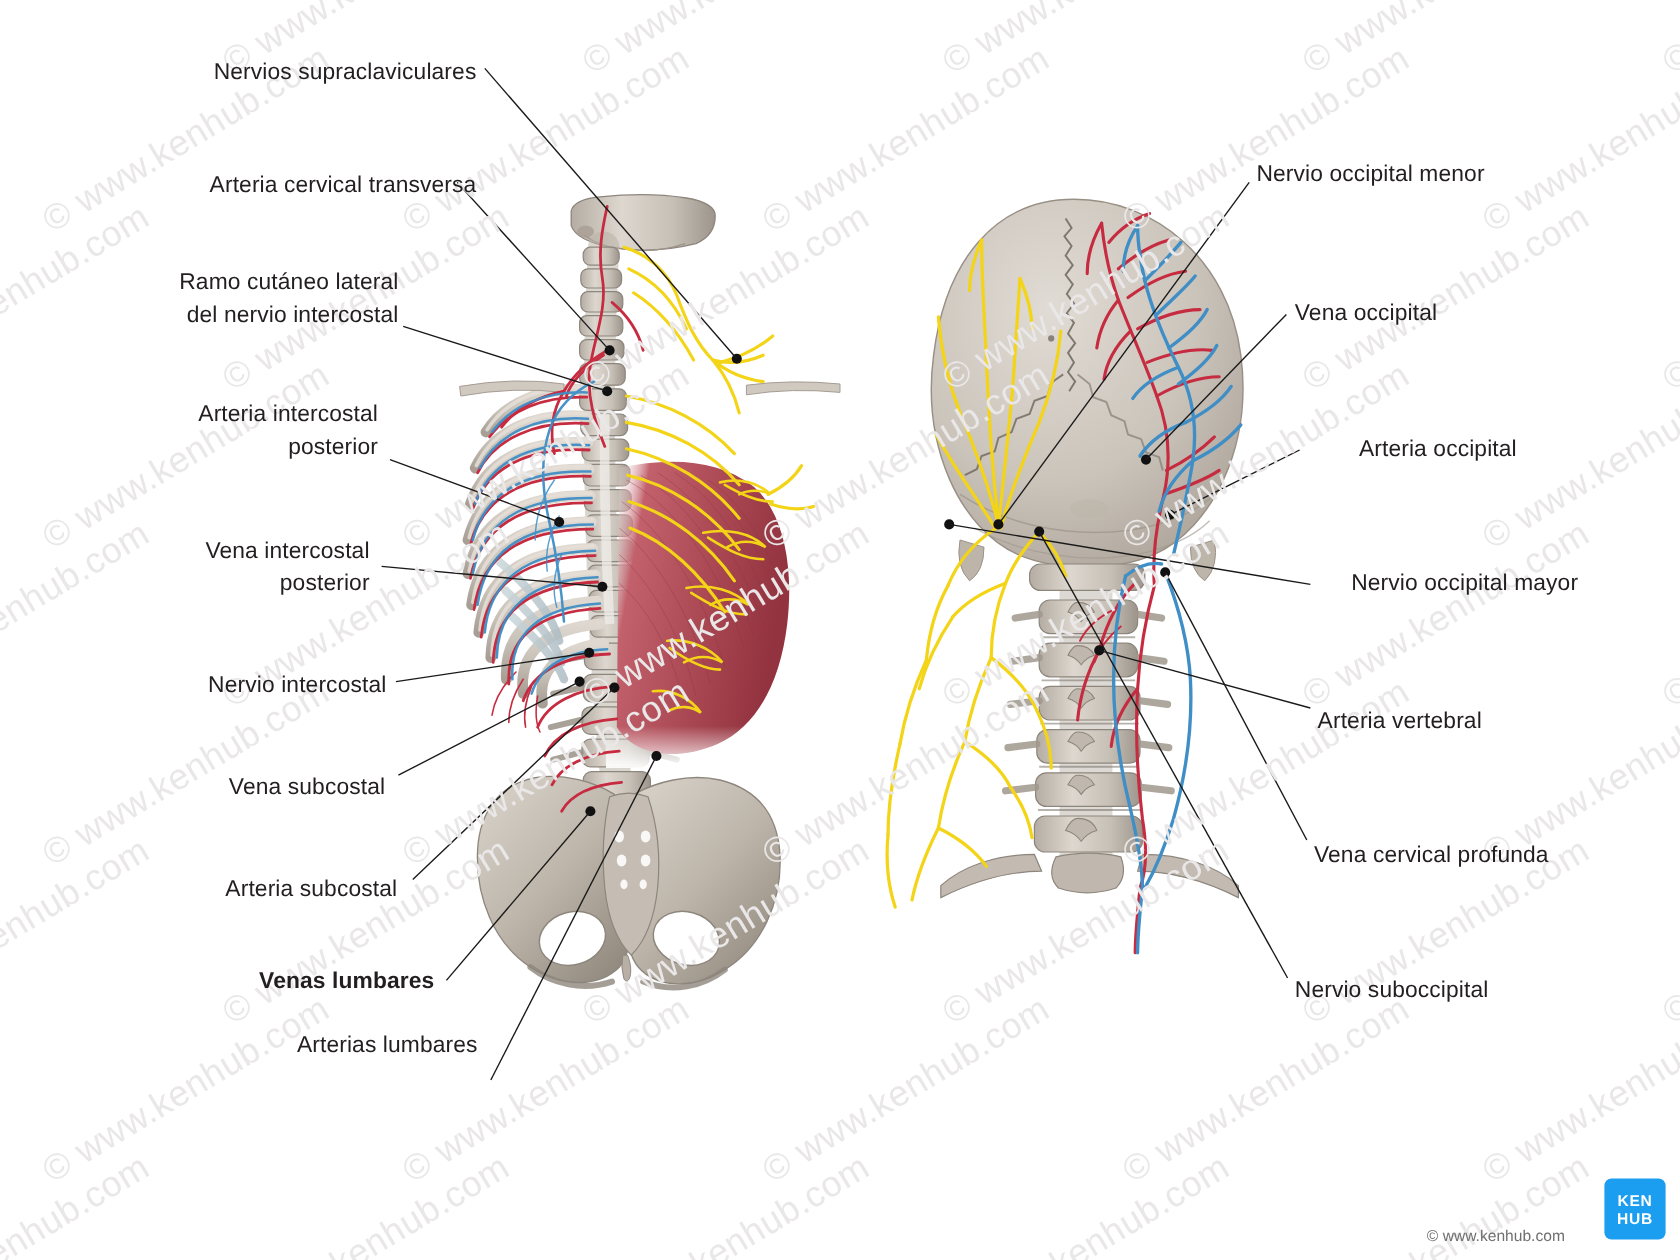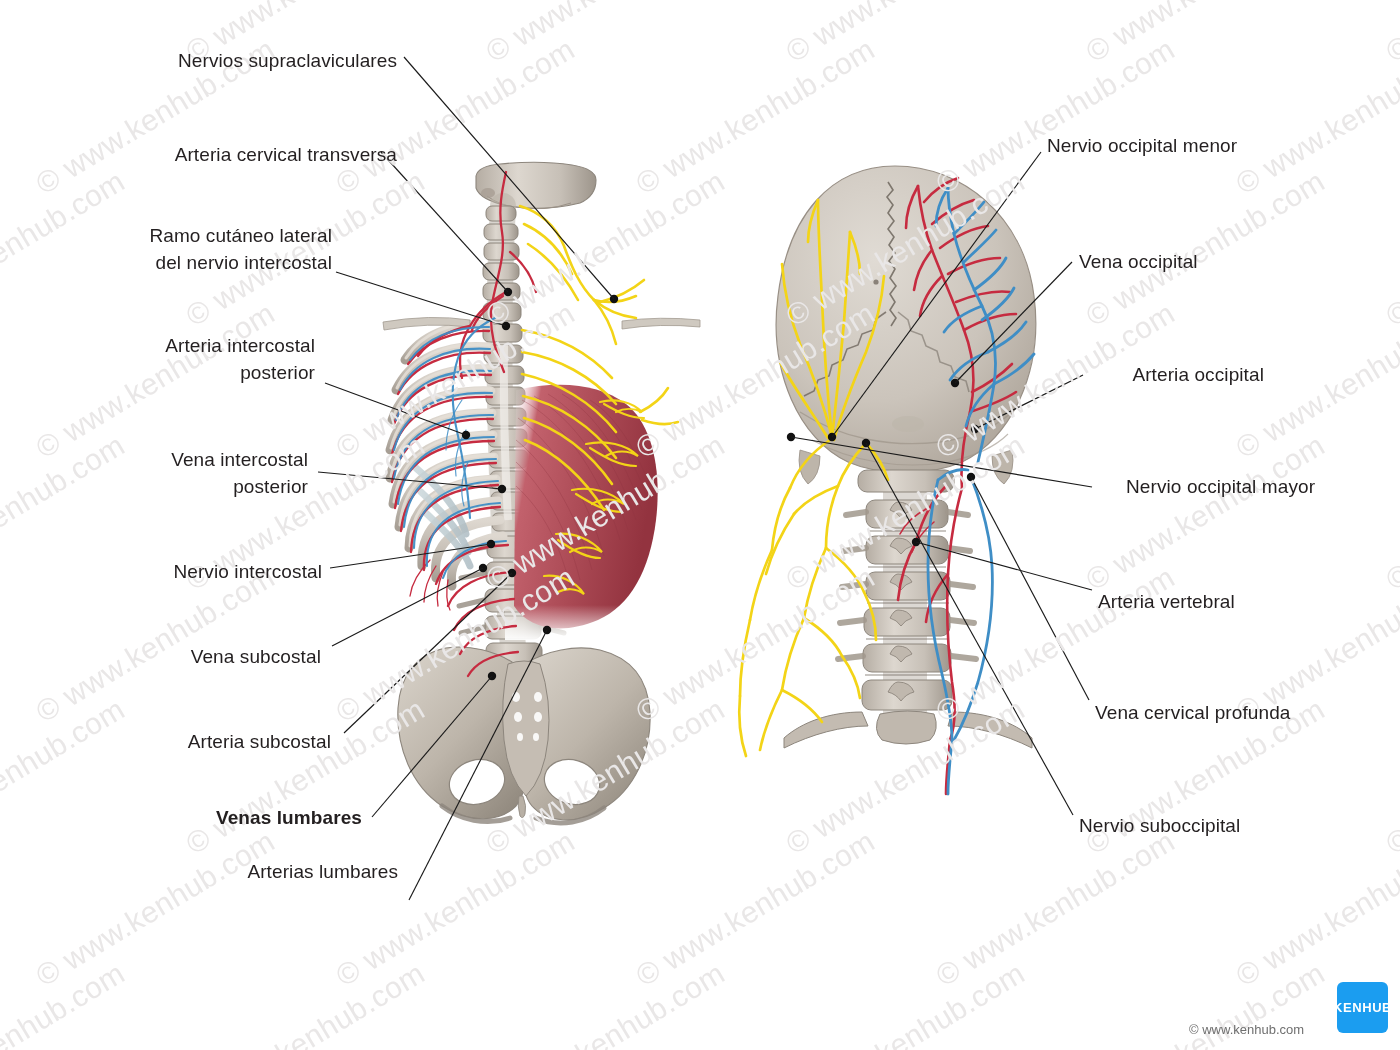--- a/index.html
+++ b/index.html
@@ -47,21 +47,21 @@
     font-family:"Liberation Sans","DejaVu Sans",sans-serif;
   }
   .logo{
     position:absolute;left:1337px;top:982px;
     width:51px;height:51px;border-radius:6px;
     background:#1b9df0;
     color:#ffffff;
     font-size:13px;font-weight:bold;
     line-height:15px;
     letter-spacing:.6px;
-    display:flex;
+    display:flex;flex-direction:column;
     align-items:center;justify-content:center;
     font-family:"Liberation Sans","DejaVu Sans",sans-serif;
   }
   svg{display:block;}
 </style>
 </head>
 <body>
 
 <div id="plate">
 

